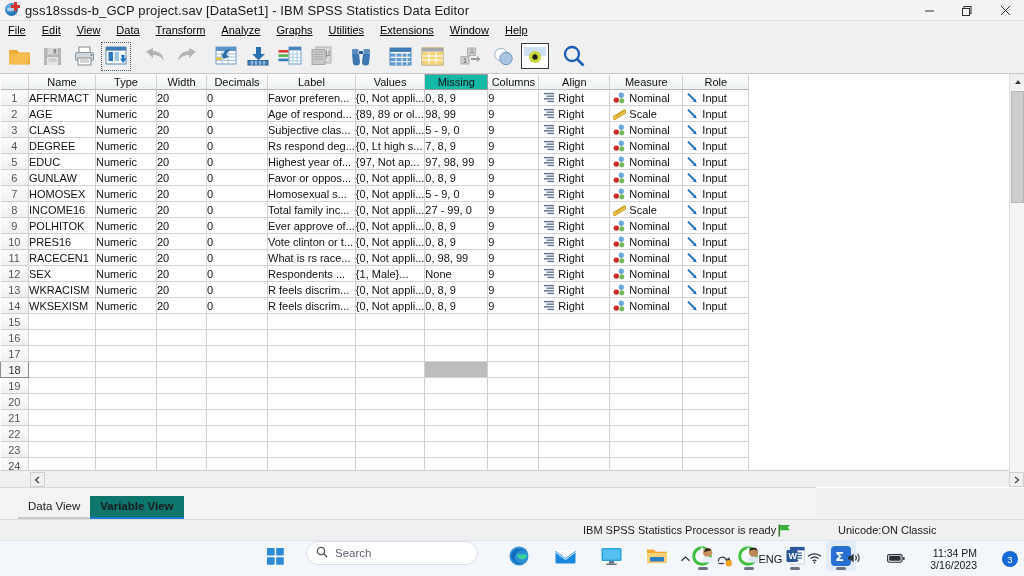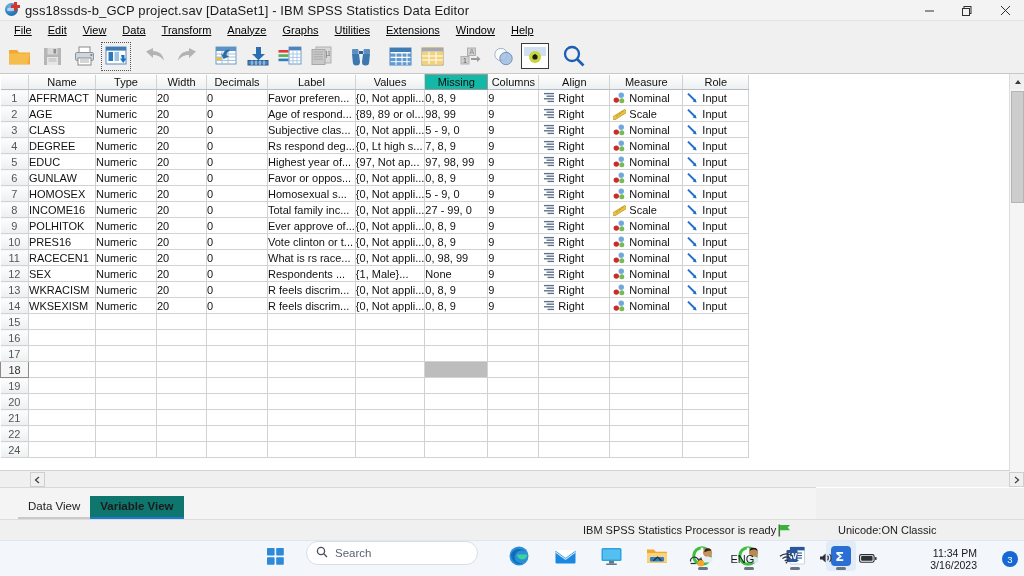--- a/index.html
+++ b/index.html
@@ -29,21 +29,21 @@
   .redcross::before { left:3px; top:0; width:3px; height:9px; }
   .redcross::after  { left:0; top:3px; width:9px; height:3px; }
   .title-text { font-size:13px; color:#1b1b1b; white-space:nowrap; letter-spacing:0.1px; }
   .wincontrols { position:absolute; right:0; top:0; height:21px; display:flex; }
   .wc { width:38px; height:21px; display:flex; align-items:center; justify-content:center; }
   .wc svg { display:block; }
 
   
   .menubar {
     position:absolute; left:0; top:21px; width:1024px; height:18px;
-    background:#f0f0f0; display:flex; align-items:center; padding-left:6px;
+    background:#f0f0f0; display:flex; align-items:center; 
   }
   .menu-item { font-size:11px; padding:1px 8px 2px 8px; color:#000; white-space:nowrap; cursor:default; }
   .menu-item u { text-decoration:underline; }
 
   
   .toolbar {
     position:absolute; left:0; top:39px; width:1024px; height:35px;
     background:#f0f0f0; border-bottom:1px solid #c8c8c8;
     display:flex; align-items:center; padding-left:4px;
   }
@@ -123,21 +123,21 @@
   .tbico { width:30px; height:30px; display:flex; align-items:center; justify-content:center; position:relative; border-radius:4px; }
   .tbico.open::after { content:""; position:absolute; bottom:1px; left:50%; transform:translateX(-50%);
                        width:10px; height:3px; border-radius:2px; background:#6b7280; }
   .tbico.active { background:#e2ecf8; }
   .searchbox {
     width:172px; height:24px; background:#fff; border:1px solid #d9dee6; border-radius:13px;
     display:flex; align-items:center; padding-left:9px; gap:7px; margin-right:10px;
   }
   .searchbox .sbtext { font-size:11.5px; color:#5b6270; }
   .tray { position:absolute; right:6px; top:0; height:36px; display:flex; align-items:center; gap:25px; font-size:11px; color:#16181c; }
-  .clock { text-align:right; line-height:12px; font-size:10.5px;margin-left:28px; }
+  .clock { text-align:right; line-height:12px; font-size:10.5px; }
   .badge3 { width:16px; height:16px; border-radius:50%; background:#1668d6; color:#fff;
             font-size:9.5px; display:flex; align-items:center; justify-content:center; }
 </style>
 </head>
 <body>
 
 <div id="app">
 
   <div class="titlebar">
     <span class="tb-icon">
@@ -1080,20 +1080,34 @@
             <td class="cell"></td>
             <td class="cell"></td>
             <td class="cell"></td>
             <td class="cell"></td>
             <td class="cell"></td>
             <td class="cell"></td>
             <td class="cell"></td>
             <td class="cell"></td>
           </tr>
           <tr>
+            <td class="rownum">23</td>
+            <td class="cell"></td>
+            <td class="cell"></td>
+            <td class="cell"></td>
+            <td class="cell"></td>
+            <td class="cell"></td>
+            <td class="cell"></td>
+            <td class="cell"></td>
+            <td class="cell"></td>
+            <td class="cell"></td>
+            <td class="cell"></td>
+            <td class="cell"></td>
+          </tr>
+          <tr>
             <td class="rownum">24</td>
             <td class="cell"></td>
             <td class="cell"></td>
             <td class="cell"></td>
             <td class="cell"></td>
             <td class="cell"></td>
             <td class="cell"></td>
             <td class="cell"></td>
             <td class="cell"></td>
             <td class="cell"></td>

